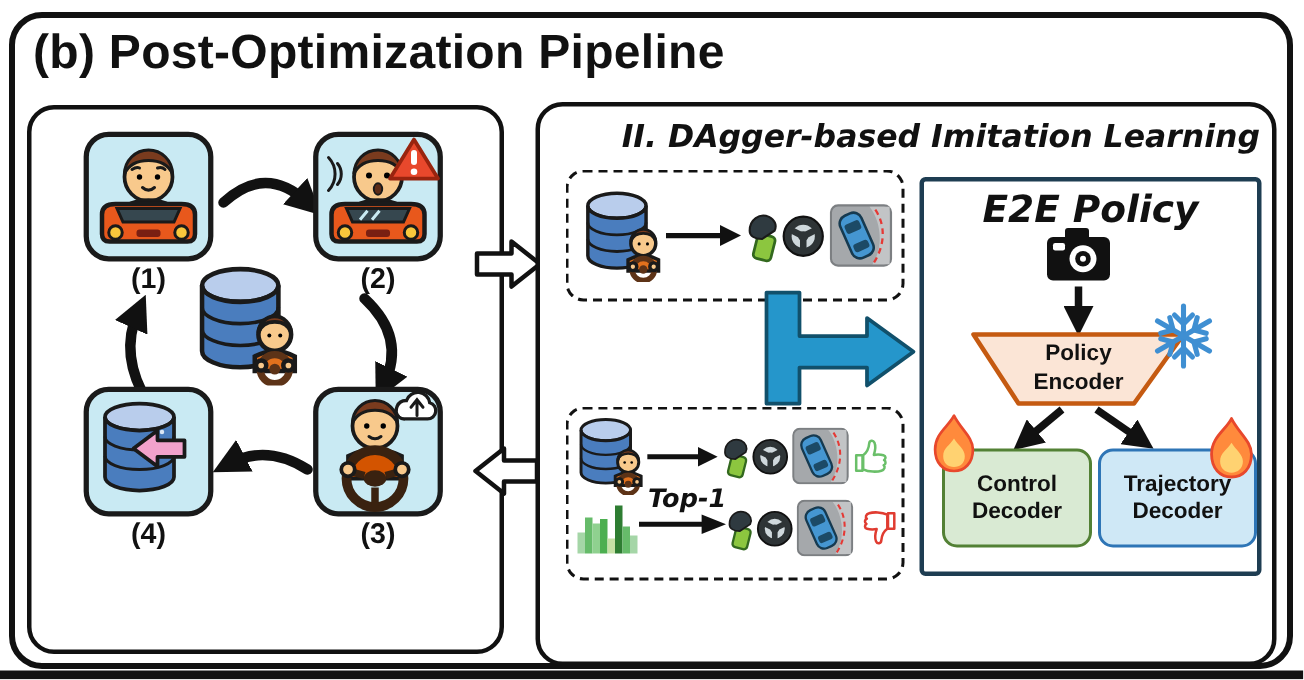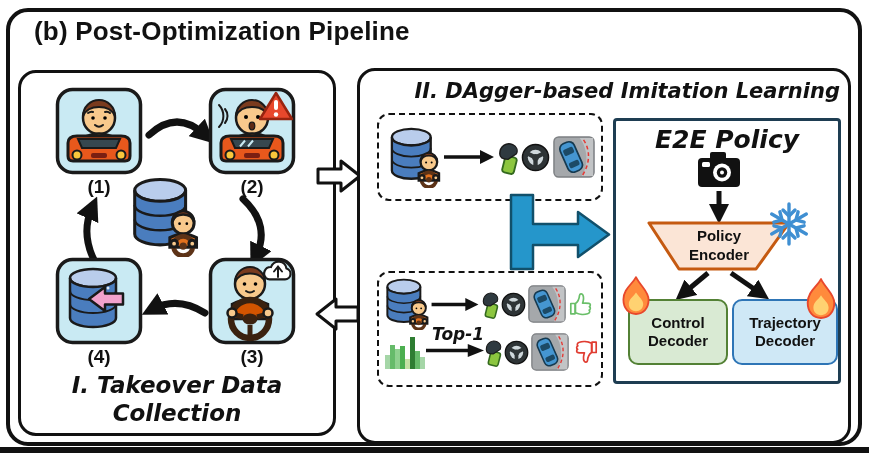--- a/index.html
+++ b/index.html
@@ -1,21 +1,21 @@
 <!DOCTYPE html>
 <html style="--accent-blue: #2596cb; --accent-blue-dark: #11506b; --encoder-fill: #fbe5d6; --encoder-border: #c55a11; --control-fill: #d9ead3; --control-border: #538135; --trajectory-fill: #cfe8f6; --trajectory-border: #2e75b6; --e2e-border: #1e3d52; --tile-bg: #c9eaf3; --db-body: #4a7dbe; --db-top: #b9cdec; --pink: #f2a2cc; --thumb-up: #6abf69; --thumb-down: #e03c31; --snow: #3f8fd2; --fire-outer: #ff8a3c; --fire-inner: #ffd271;"><head>
 <meta charset="utf-8">
 <style>
   html,body{margin:0;padding:0;background:#fff;}
   .stage{position:relative;width:869px;height:453px;background:#fff;overflow:hidden;
          font-family:"Liberation Sans",sans-serif;color:#111;}
   .outer-frame{position:absolute;left:6px;top:8px;width:848px;height:430px;
                border:4px solid #111;border-radius:22px;background:#fff;}
   .bottom-strip{position:absolute;left:0;bottom:0;width:869px;height:6px;background:#111;}
-  .fig-title{position:absolute;left:22px;top:16px;font-size:26px;font-weight:bold;letter-spacing:0.2px;margin-left:12px;}
+  .fig-title{position:absolute;left:22px;top:16px;font-size:32px;font-weight:bold;letter-spacing:0.2px;}
   .comic{font-family:"DejaVu Sans",sans-serif;font-style:italic;font-weight:bold;}
 
   
   .panel{position:absolute;background:#fff;border:3.5px solid #111;border-radius:18px;}
   .left-panel{left:18px;top:70px;width:312px;height:360px;}
   .right-panel{left:357px;top:68px;width:488px;height:370px;}
 
   
   .tile{position:absolute;width:88px;}
   .tile svg{display:block;}
@@ -252,23 +252,20 @@
           <circle cx="53" cy="44" r="1.5" fill="#dbe7f5"></circle>
         <polygon points="34,42 50,30 50,36.5 68,36.5 68,47.5 50,47.5 50,54" style="fill:var(--pink,#f2a2cc)" stroke="#1a1a1a" stroke-width="2.5" stroke-linejoin="round"></polygon>
       </svg>
       <div class="tile-label">(4)</div>
     </div>
 
     <svg class="center-db" viewBox="0 0 56 66" width="68" height="80">
       <use href="#sym-dbdriver"></use>
     </svg>
 
-    <div class="takeover-caption comic">
-      <div class="inner">I. Takeover Data Collection</div>
-    </div>
   </section>
 
   <svg class="hollow-arrows" width="58" height="192">
     <g fill="#fff" stroke="#111" stroke-width="3" stroke-linejoin="round">
       <polygon points="8,19 31,19 31,11 50,26 31,41 31,33 8,33"></polygon>
       <polygon points="48,157 26,157 26,149 7,164 26,179 26,171 48,171"></polygon>
     </g>
   </svg>
 
   <section class="panel right-panel">

